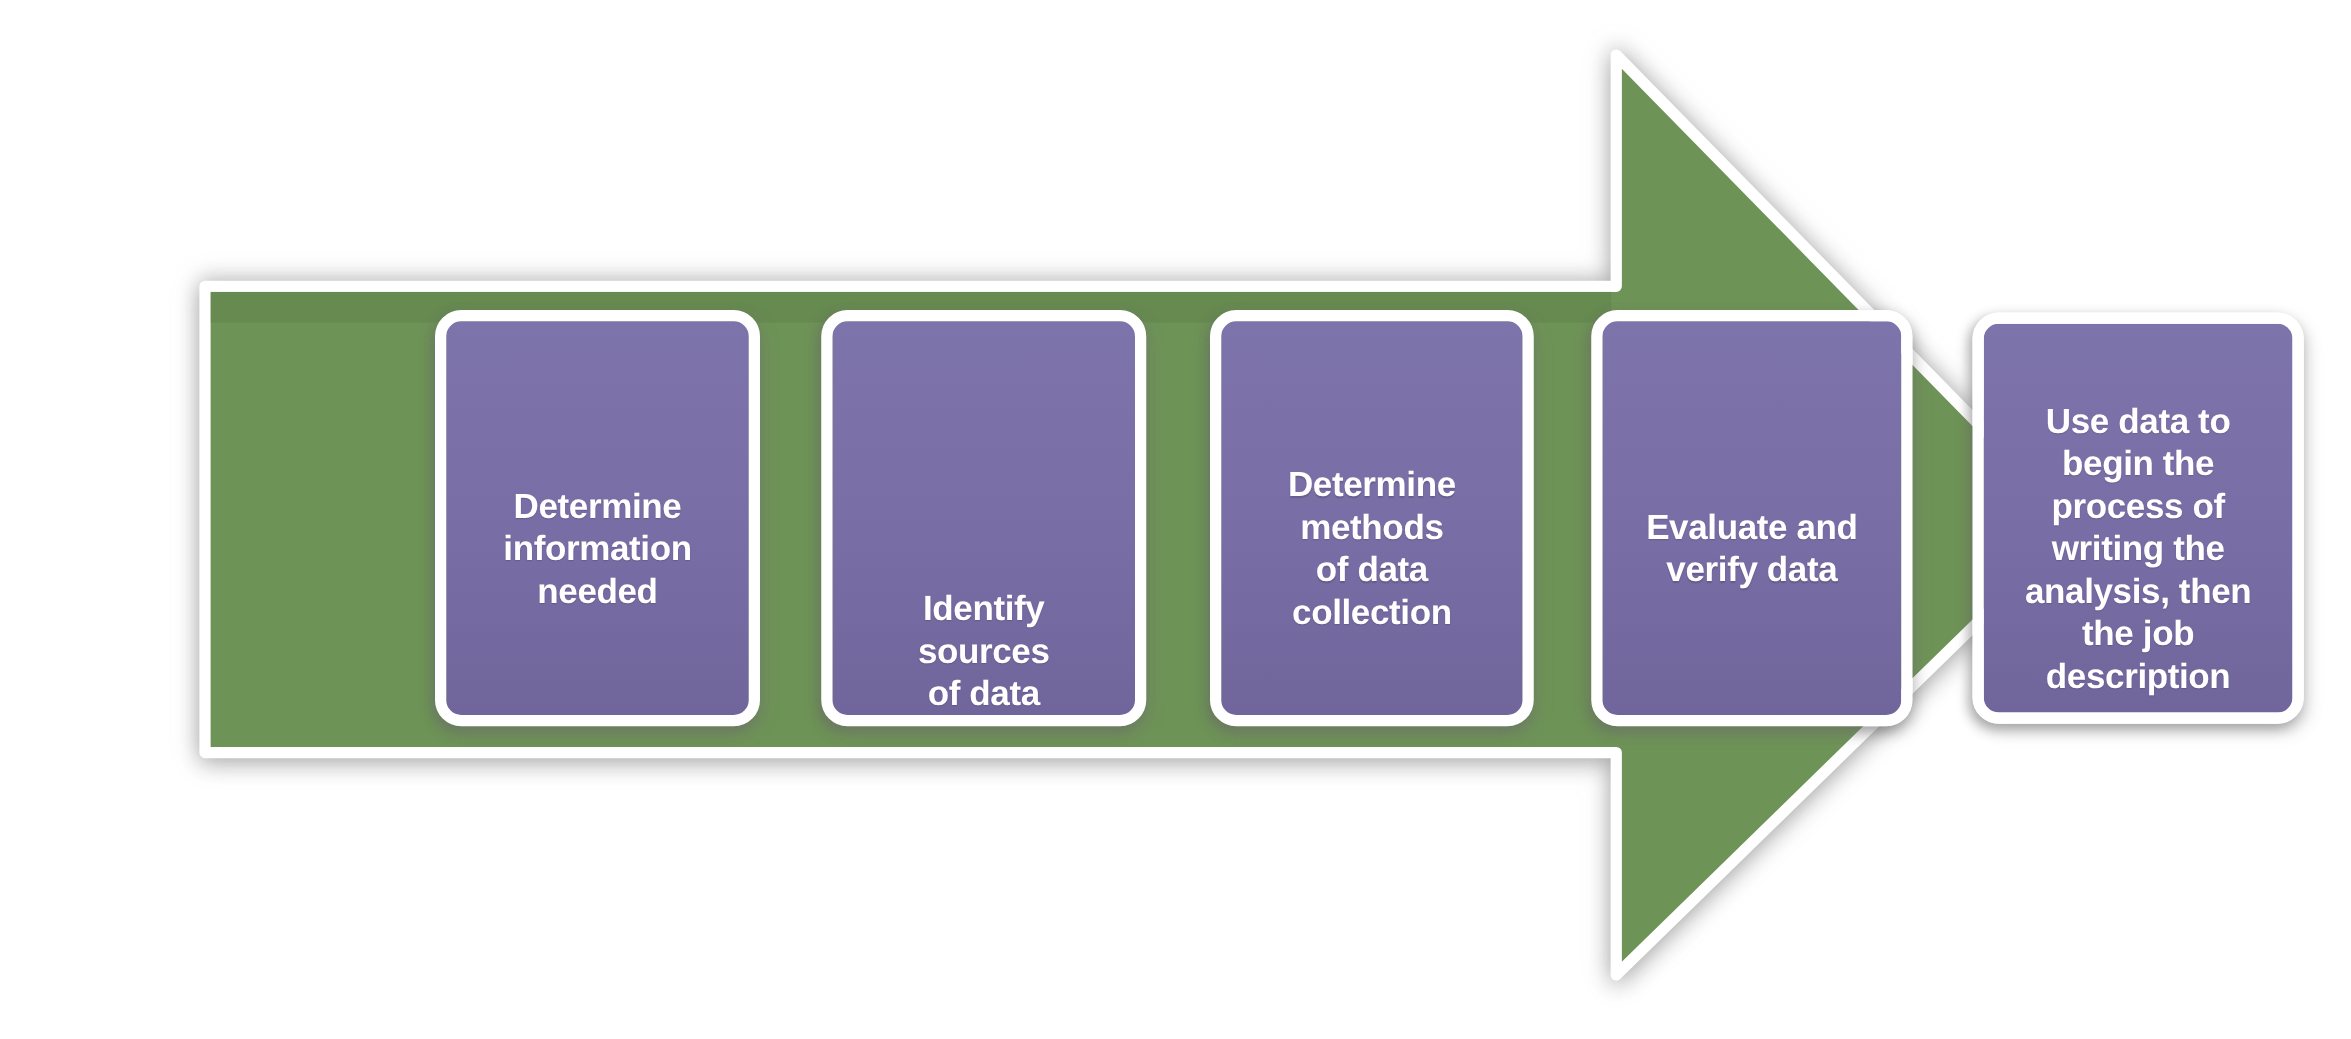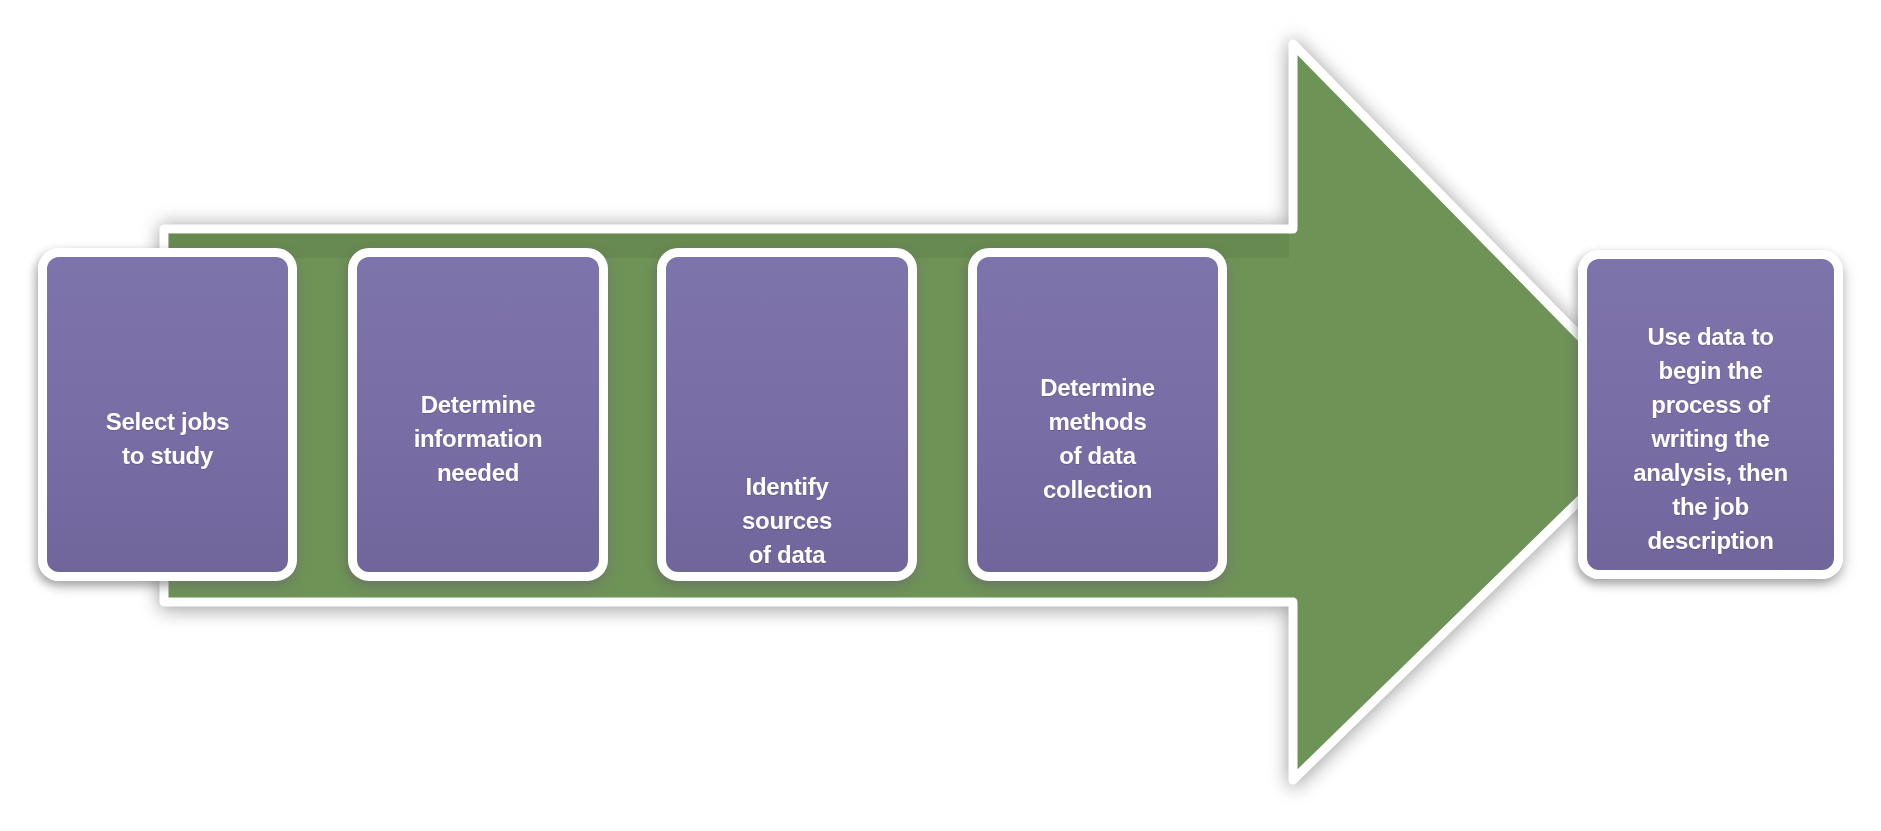--- a/index.html
+++ b/index.html
@@ -36,21 +36,21 @@
     background: linear-gradient(180deg, #7e74ac 0%, #786da4 55%, #70669c 100%);
     box-shadow: -3px 4px 9px rgba(100,100,100,0.45),
                  3px 6px 12px rgba(120,120,120,0.30);
     display: flex;
     align-items: center;
     justify-content: center;
   }
   .step-label {
     color: #ffffff;
     font-weight: 700;
-    font-size: 24px;
+    font-size: 28px;
     line-height: 34px;
     letter-spacing: -0.3px;
     text-align: center;
     white-space: pre-line;
     text-shadow: 0 1px 1px rgba(0,0,0,0.15);
     margin-top: 48px;
   }
   .step-1 { left: 38px;   width: 259px; }
   .step-2 { left: 348px;  width: 260px; }
   .step-3 { left: 657px;  width: 260px; align-items: flex-end; }
@@ -62,44 +62,44 @@
 <body>
 
 <div class="canvas">
 
   <svg class="arrow-svg" viewBox="0 0 1881 831" xmlns="http://www.w3.org/2000/svg">
     <polygon points="164,229 1293,229 1293,44 1662,420 1293,780 1293,602 164,602" stroke="#ffffff" stroke-width="9" stroke-linejoin="round" fill="#6e9357"></polygon>
 
     <polygon points="168,233 1289,233 1289,258 168,258" fill="#000000" opacity="0.06"></polygon>
   </svg>
 
-  <div class="step step-1">
-    <span class="step-label">Select jobs
-to study</span>
-  </div>
 
   <div class="step step-2">
     <span class="step-label">Determine
 information
 needed</span>
   </div>
 
   <div class="step step-3">
     <span class="step-label">Identify
 sources
 of data</span>
   </div>
 
   <div class="step step-4">
     <span class="step-label">Determine
 methods
 of data
 collection</span>
   </div>
 
+  <div class="step step-5">
+    <span class="step-label">Evaluate and
+verify data</span>
+  </div>
 
   <div class="step step-6">
     <span class="step-label">Use data to
 begin the
 process of
 writing the
 analysis, then
 the job
 description</span>
   </div>

